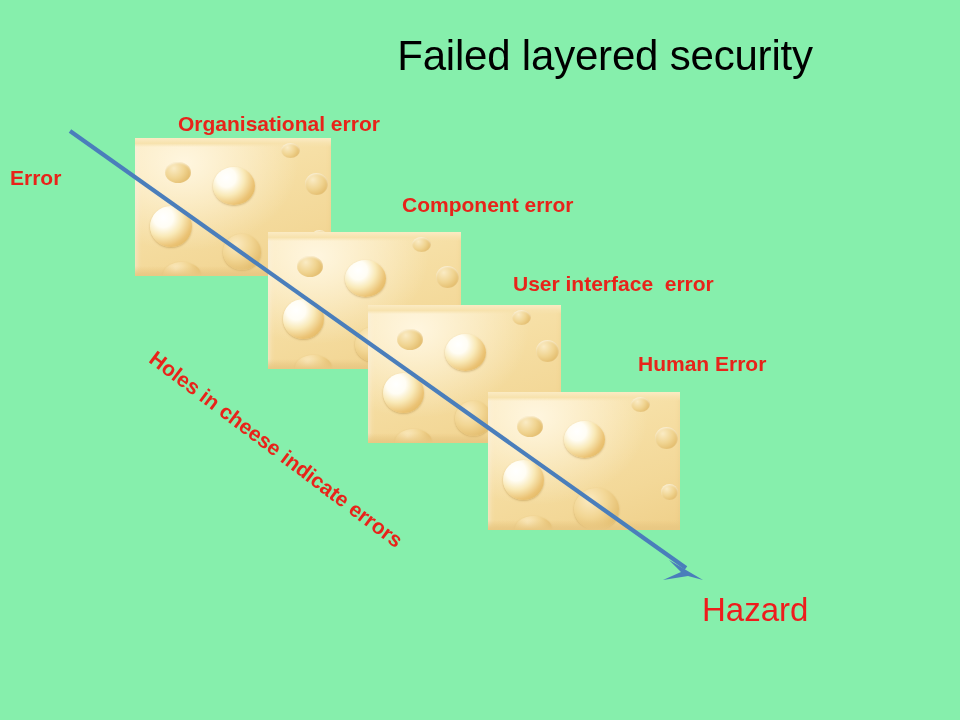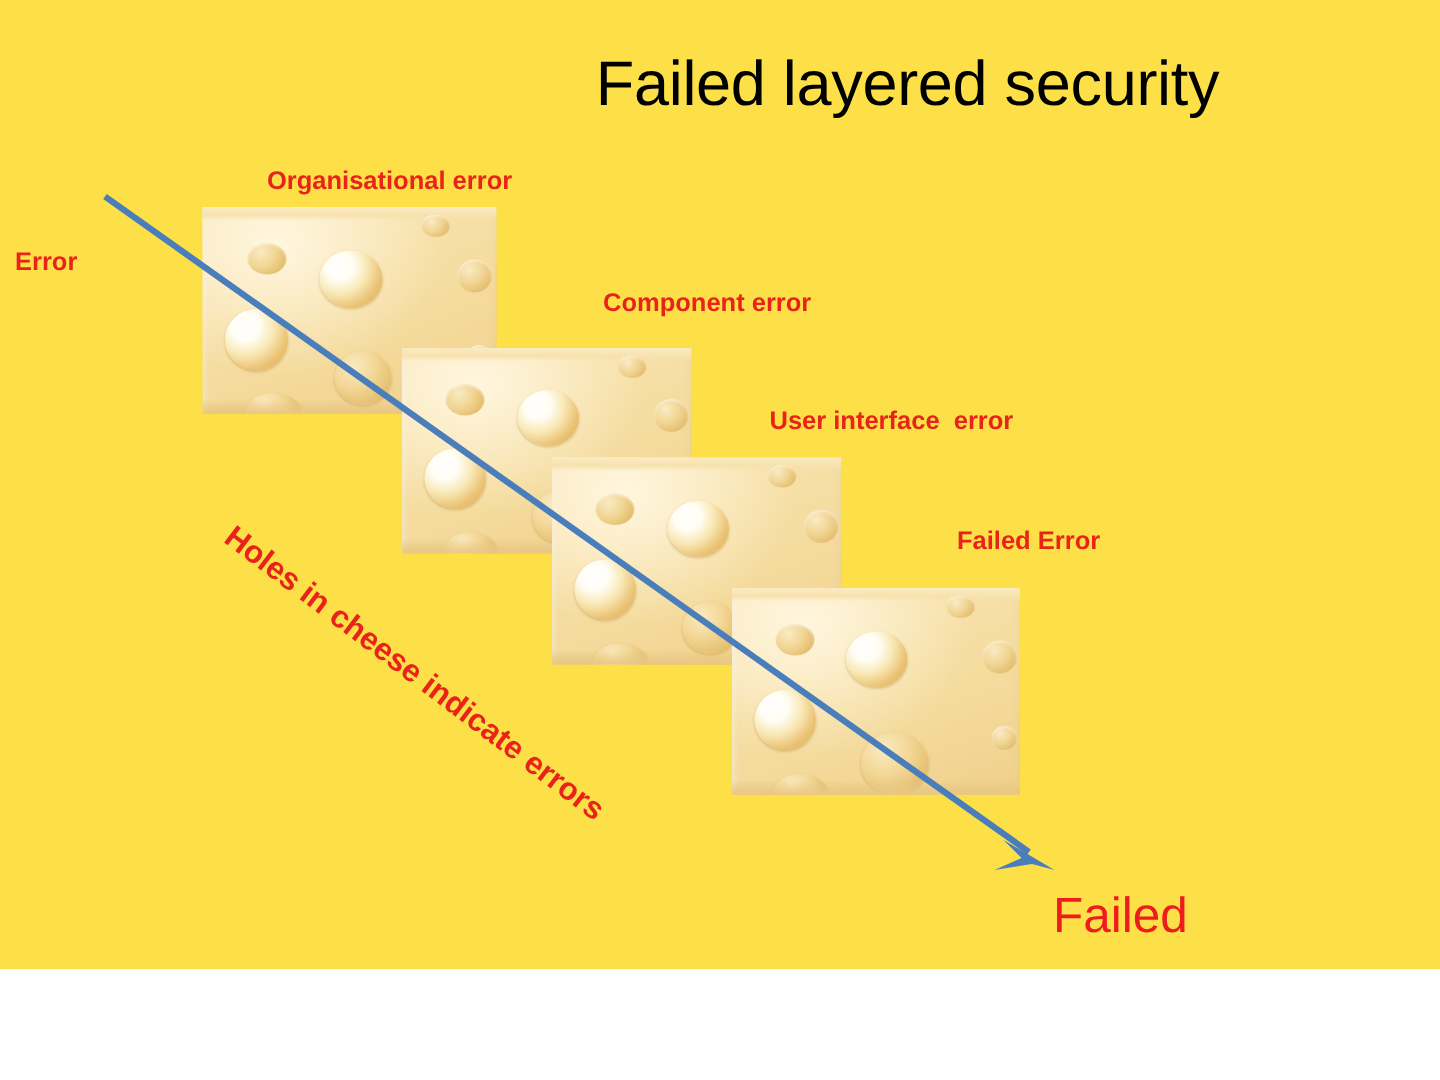--- a/index.html
+++ b/index.html
@@ -6,22 +6,22 @@
     margin: 0;
     padding: 0;
     background: #ffffff;
   }
   body {
     font-family: "Liberation Sans", sans-serif;
   }
   #slide {
     position: relative;
     width: 960px;
-    height: 646px;
-    background: #fde047;
+    height: 720px;
+    background: #86efac;
     overflow: hidden;
   }
 
   
   .slide-title {
     position: absolute;
     left: 0;
     top: 32px;
     width: 960px;
     text-align: center;
@@ -32,21 +32,21 @@
     color: #000000;
     letter-spacing: -0.2px;
     white-space: nowrap;
   }
 
   
   .label-red {
     position: absolute;
     color: #E8231A;
     font-weight: bold;
-    font-size: 17px;
+    font-size: 21px;
     white-space: pre;
     line-height: 1.1;
   }
   .label-failure {
     position: absolute;
     color: #EE1C1C;
     font-weight: 400;
     font-size: 33px;
     white-space: nowrap;
     line-height: 1.1;
@@ -171,19 +171,19 @@
   </svg>
 
   <div class="label-red" style="left:10px; top:166px;">Error</div>
 
   <div class="label-red" style="left:178px; top:112px;">Organisational error</div>
 
   <div class="label-red" style="left:513px; top:272px;">User interface  error</div>
 
   <div class="label-red" style="left:402px; top:193px;">Component error</div>
 
-  <div class="label-red" style="left:638px; top:352px;">Failed Error</div>
+  <div class="label-red" style="left:638px; top:352px;">Human Error</div>
 
-  <div class="label-failure" style="left:702px; top:592px;">Failed</div>
+  <div class="label-failure" style="left:702px; top:592px;">Hazard</div>
 
   <div class="label-diagonal" style="left:152px; top:344px;">Holes in cheese indicate errors</div>
 
 </div>
 
 </body></html>

